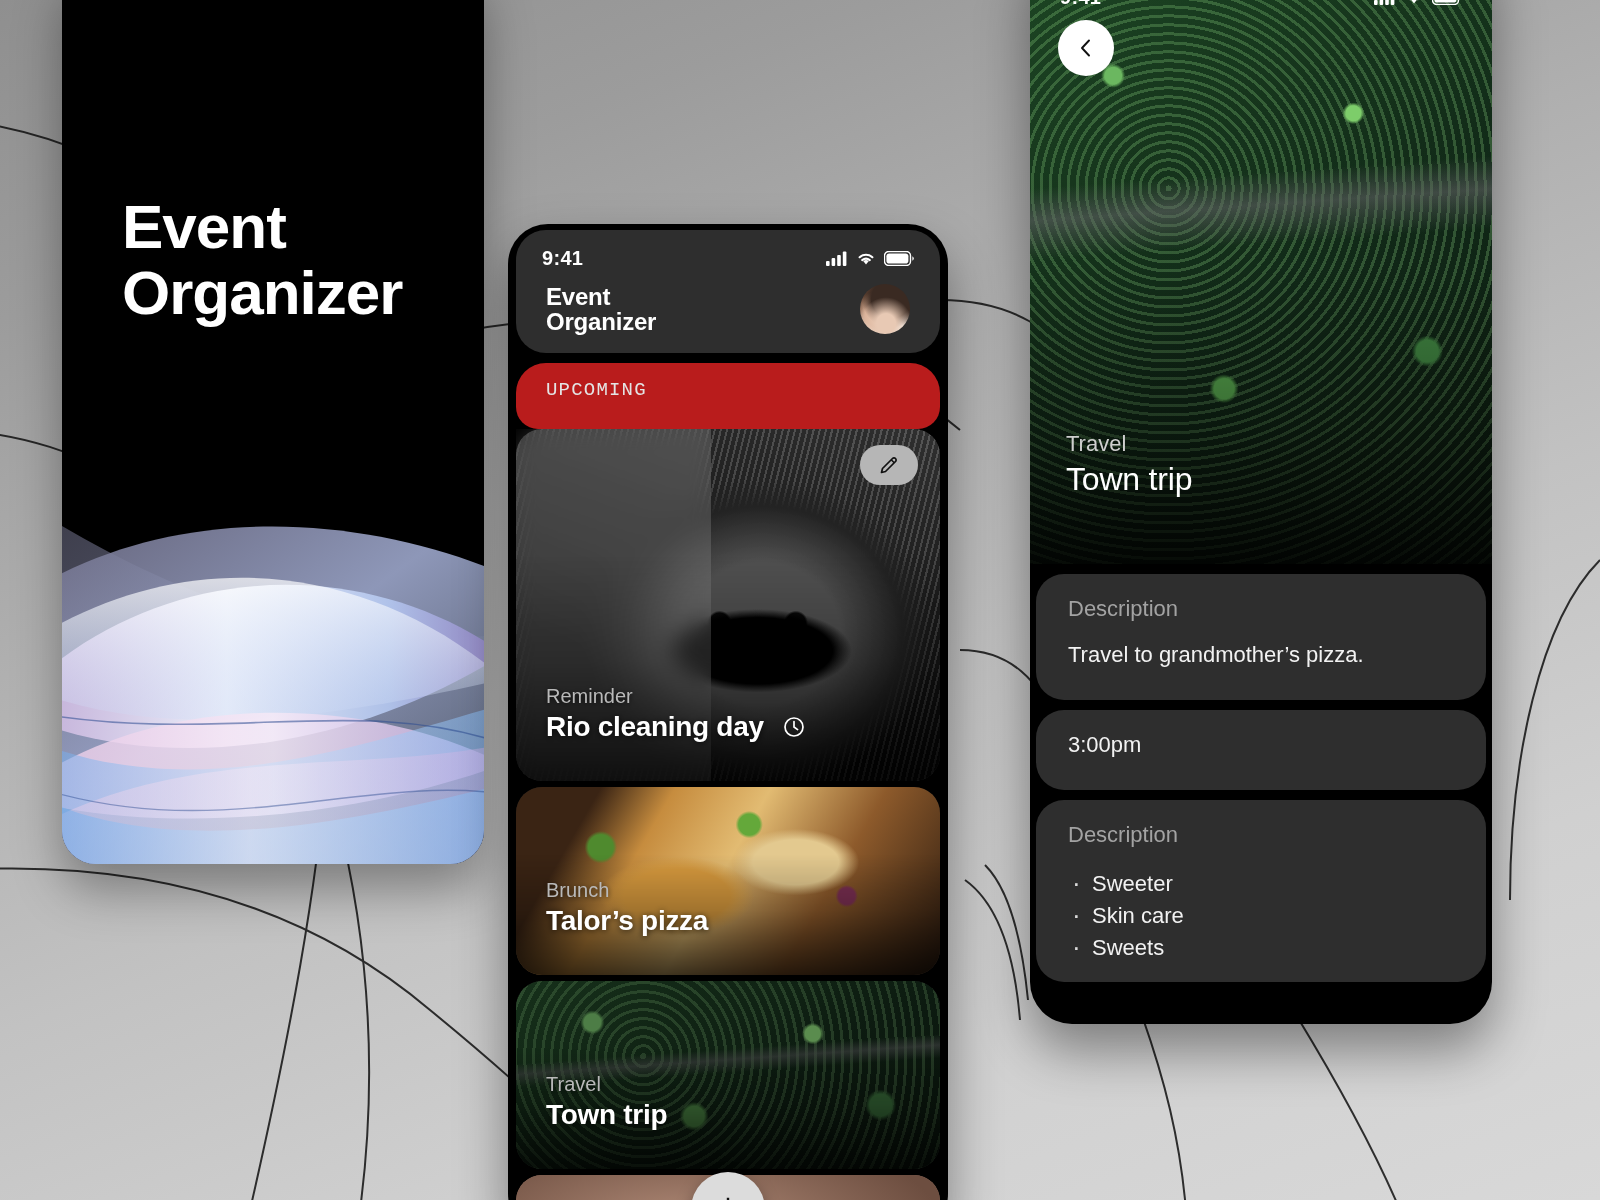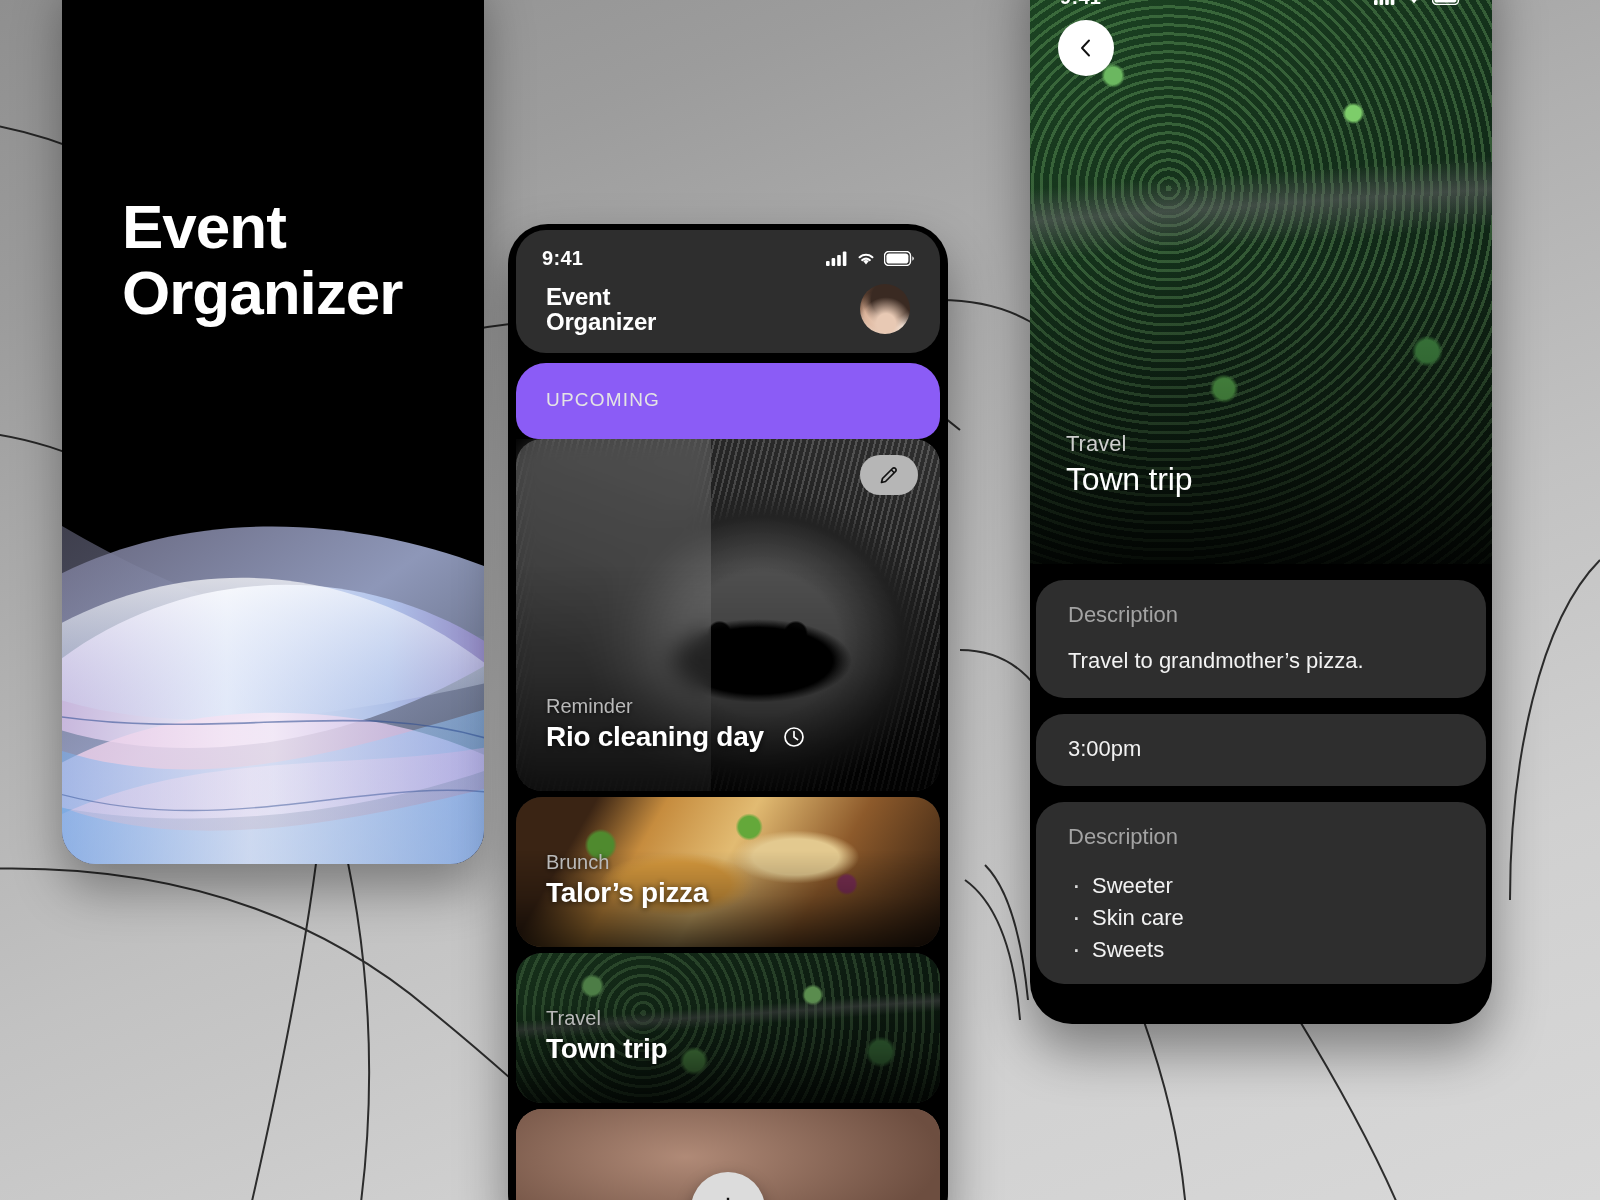--- a/index.html
+++ b/index.html
@@ -75,33 +75,34 @@
     background:
       radial-gradient(circle at 52% 78%, #e8c9b4 0 20%, rgba(232,201,180,0) 55%),
       radial-gradient(circle at 62% 30%, #3a2a22 0 42%, rgba(58,42,34,0) 62%),
       radial-gradient(circle at 34% 62%, #d8ae94 0 26%, rgba(216,174,148,0) 52%),
       radial-gradient(circle at 50% 96%, #f1f1ef 0 34%, rgba(241,241,239,0) 60%),
       linear-gradient(150deg,#6a4a38,#2c1d16);
     flex:0 0 auto;
   }
 
   #upcoming-card{
-    margin:10px 8px 0; background:#8b5cf6;
+    margin:10px 8px 0; background:#b91c1c;
     border-radius:30px 30px 22px 22px;
-    padding:26px 30px 28px;
+    padding:16px 30px 28px;
+    font-family:Liberation Mono, monospace;
   }
   #upcoming-label{
     color:#e4e4e4; font-size:19px; letter-spacing:1.2px; font-weight:400;
   }
 
   .evcard{
     position:relative; margin:0 8px 6px; height:352px;
     border-radius:26px; overflow:hidden; background:#1a1a1a;
   }
-  .evcard.small{ height:150px; }
+  .evcard.small{ height:188px; }
   .evcard-media{ position:absolute; inset:0; }
   .evcard-text{
     position:absolute; left:30px; bottom:38px; z-index:3;
   }
   .ev-cat{ color:#b9b9b9; font-size:20px; font-weight:400; margin-bottom:3px;
     text-shadow:0 1px 5px rgba(0,0,0,.7); }
   .ev-name{ color:#fff; font-size:28px; font-weight:700; letter-spacing:-.3px;
     text-shadow:0 1px 6px rgba(0,0,0,.75); display:flex; align-items:center; gap:19px;}
   .scrim{ position:absolute; inset:0; z-index:2;
     background:linear-gradient(to top, rgba(0,0,0,.72) 0%, rgba(0,0,0,.25) 34%, rgba(0,0,0,0) 64%); }
@@ -179,22 +180,22 @@
     position:absolute; left:28px; top:82px; z-index:5;
     width:56px; height:56px; border-radius:50%;
     background:#fff; display:flex; align-items:center; justify-content:center;
     cursor:pointer;
   }
   #detail-hero-text{ position:absolute; left:36px; bottom:66px; z-index:4; }
   #detail-cat{ color:#cfcfcf; font-size:22px; margin-bottom:4px; }
   #detail-name{ color:#fff; font-size:32px; font-weight:400; letter-spacing:-.2px;}
 
   .infocard{
-    margin:16px 6px 0; background:#2e2e2e;
-    border-radius:28px; padding:22px 32px 24px;
+    margin:10px 6px 0; background:#2e2e2e;
+    border-radius:28px; padding:22px 32px 32px;
   }
   .info-label{ color:#a3a3a3; font-size:22px; margin-bottom:20px; }
   .info-value{ color:#f2f2f2; font-size:22px; }
   .essentials-list{ list-style:none; }
   .essentials-list li{
     color:#f2f2f2; font-size:22px; line-height:1.46;
     padding-left:24px; position:relative;
   }
   .essentials-list li:before{
     content:"·"; position:absolute; left:4px; top:-3px;

